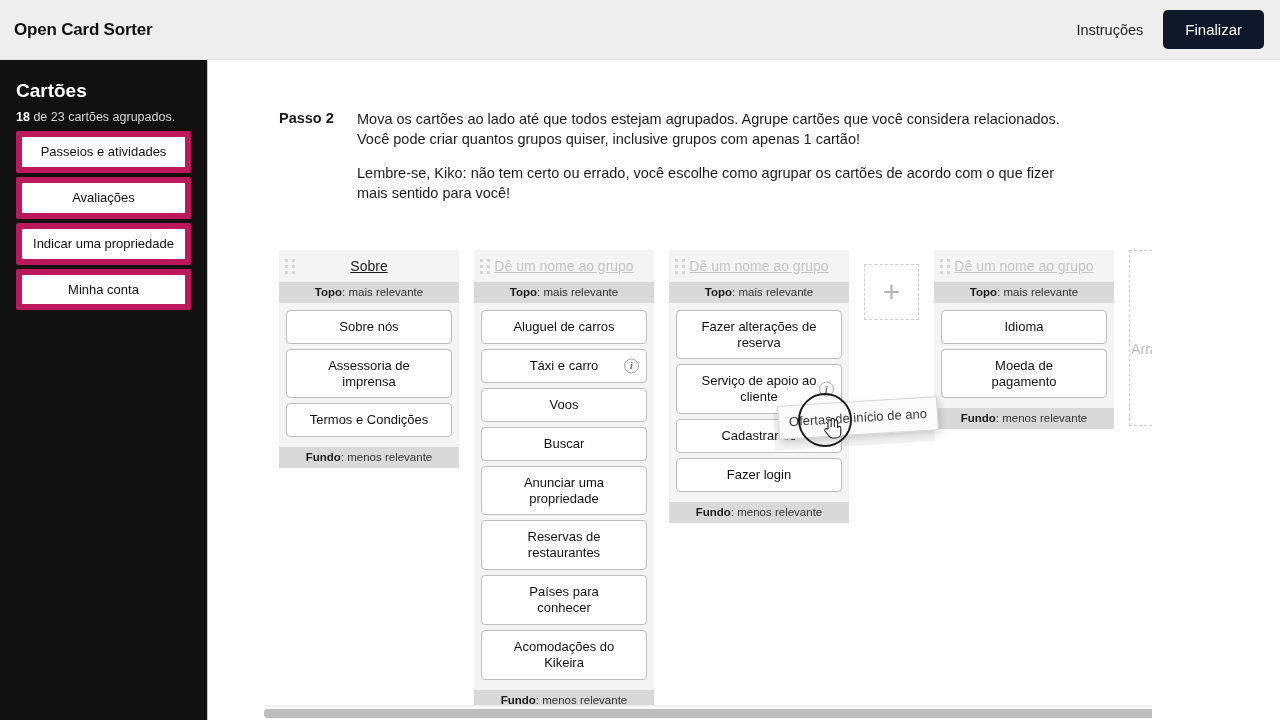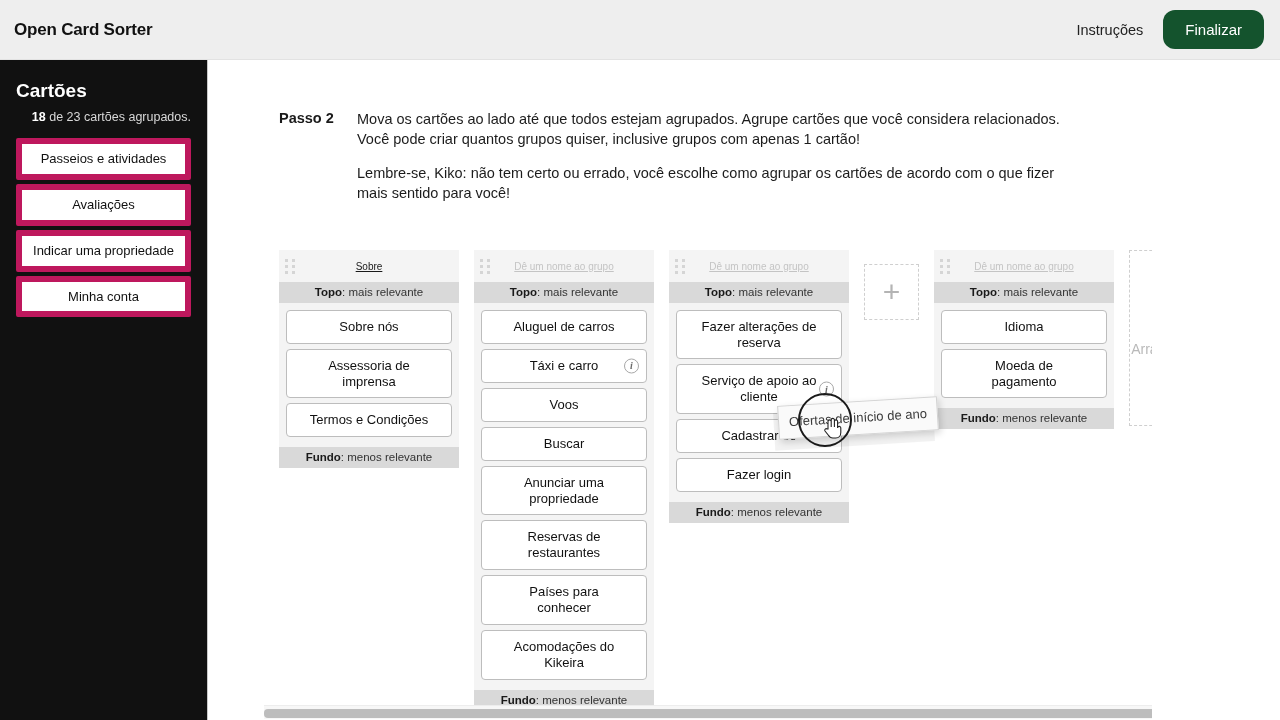--- a/index.html
+++ b/index.html
@@ -31,24 +31,24 @@
     display: flex; align-items: center;
     gap: 18px;
     margin-right: 16px;
   }
   #instructions-link {
     font-size: 14.5px; color: #222;
     cursor: pointer;
     padding: 4px 2px;
   }
   #finish-button {
-    background: #14532d;
+    background: #0f172a;
     color: #ffffff;
     border: none;
-    border-radius: 12px;
+    border-radius: 5px;
     font-size: 15px;
     font-family: "Liberation Sans", sans-serif;
     padding: 5px 22px;
     height: 39px;
     cursor: pointer;
   }
 
   
   #sidebar {
     position: absolute; top: 60px; left: 0;
@@ -58,22 +58,21 @@
     color: #ffffff;
     padding: 16px;
   }
   #sidebar-title {
     font-size: 19px; font-weight: bold;
     margin: 4px 0 8px 0;
   }
   #sidebar-count {
     font-size: 12.5px;
     color: #d8d8d8;
-    margin-bottom: 14px;
-    text-align: right;
+    margin-bottom: 7px;
   }
   #sidebar-count b { color: #ffffff; font-weight: bold; }
   .side-card {
     background: #ffffff;
     color: #111111;
     border: 6px solid #be185d;
     border-radius: 2px;
     font-size: 13px;
     text-align: center;
     padding: 7px 6px;
@@ -128,21 +127,21 @@
   .drag-dots {
     position: absolute; left: 6px; top: 9px;
     width: 11px; height: 15px;
     display: grid;
     grid-template-columns: repeat(2, 3px);
     grid-template-rows: repeat(3, 3px);
     gap: 3px 4px;
   }
   .drag-dots i { background: #d5d5d5; display: block; width: 3px; height: 3px; }
   .group-name {
-    font-size: 10px;
+    font-size: 14px;
     text-decoration: underline;
     cursor: text;
     text-align: center;
   }
   .group-name.placeholder { color: #c4c4c4; }
   .group-name.named { color: #1a1a1a; }
   .band {
     background: #d9d9d9;
     font-size: 11.5px;
     color: #333333;

